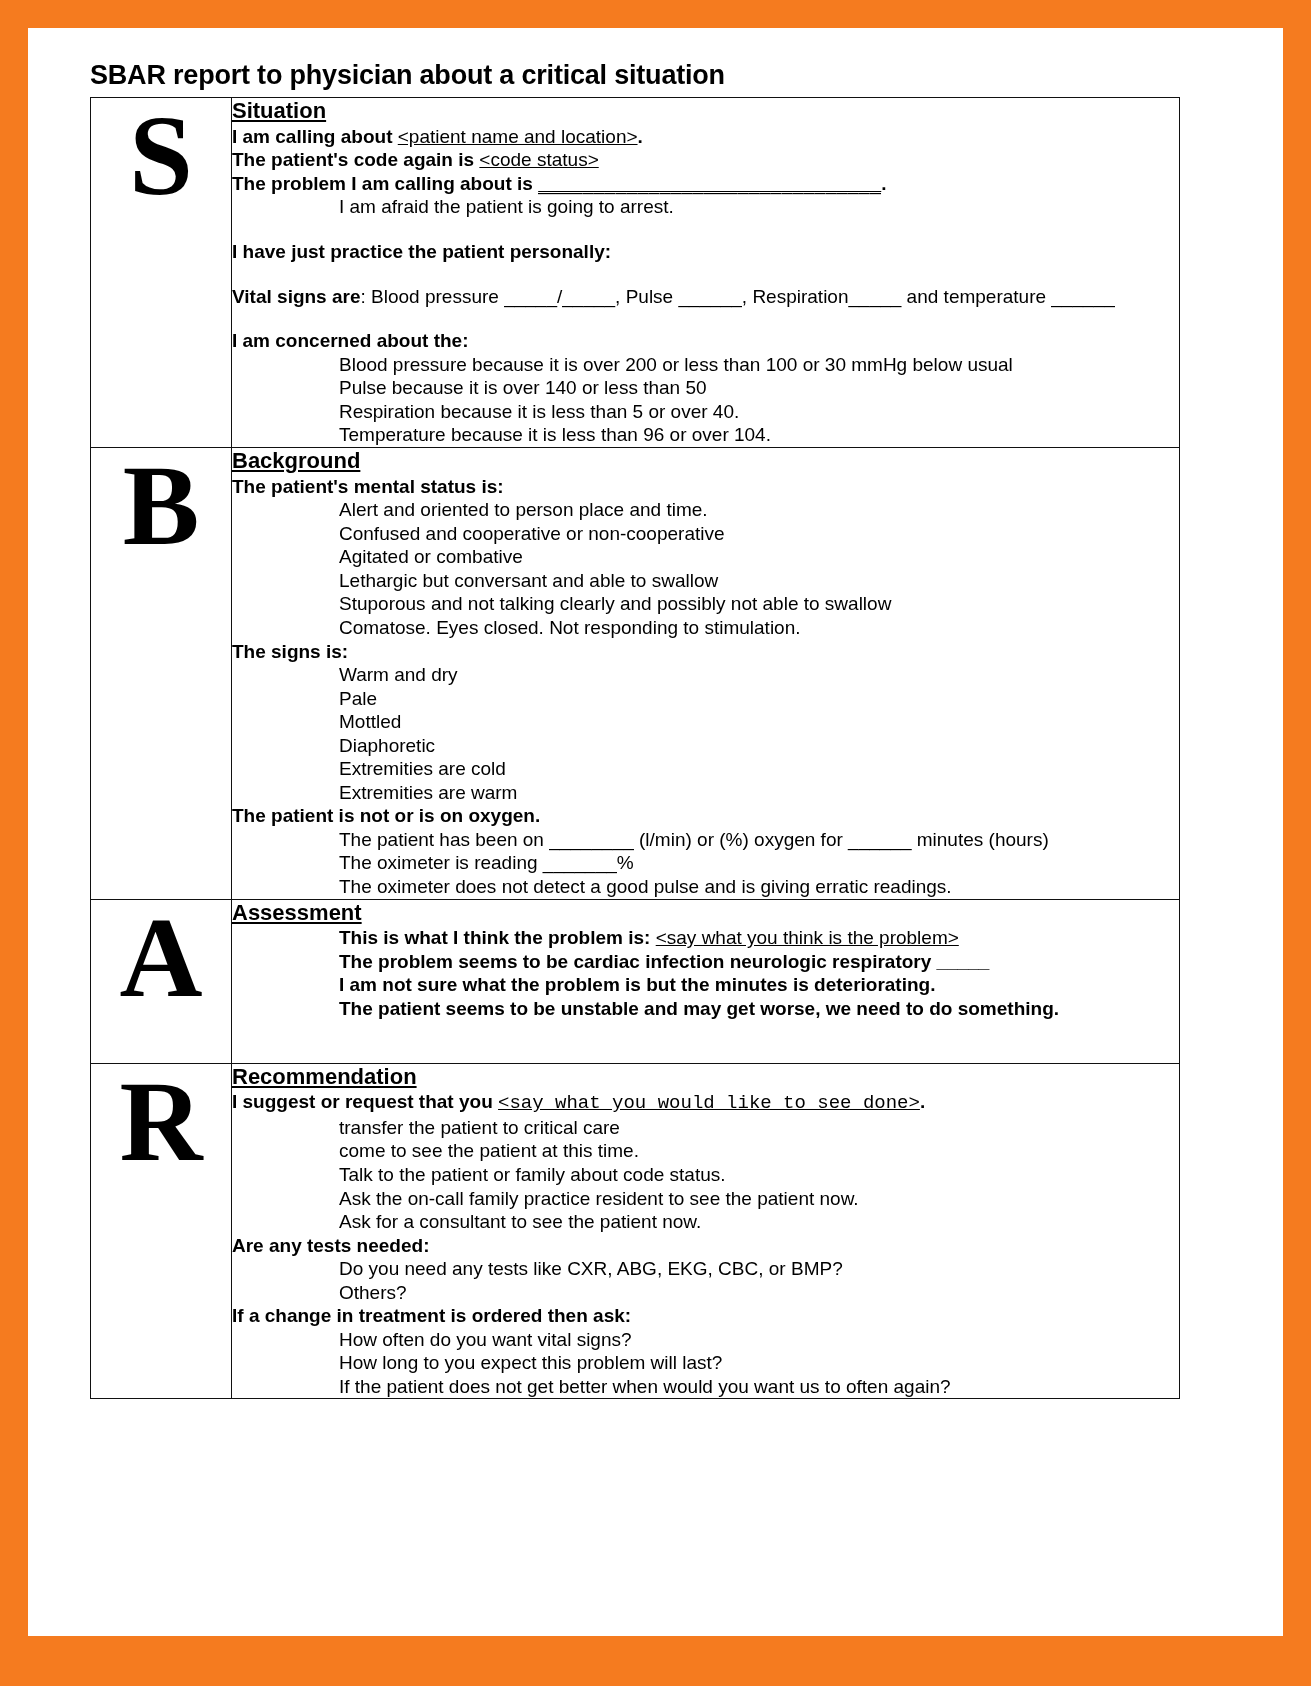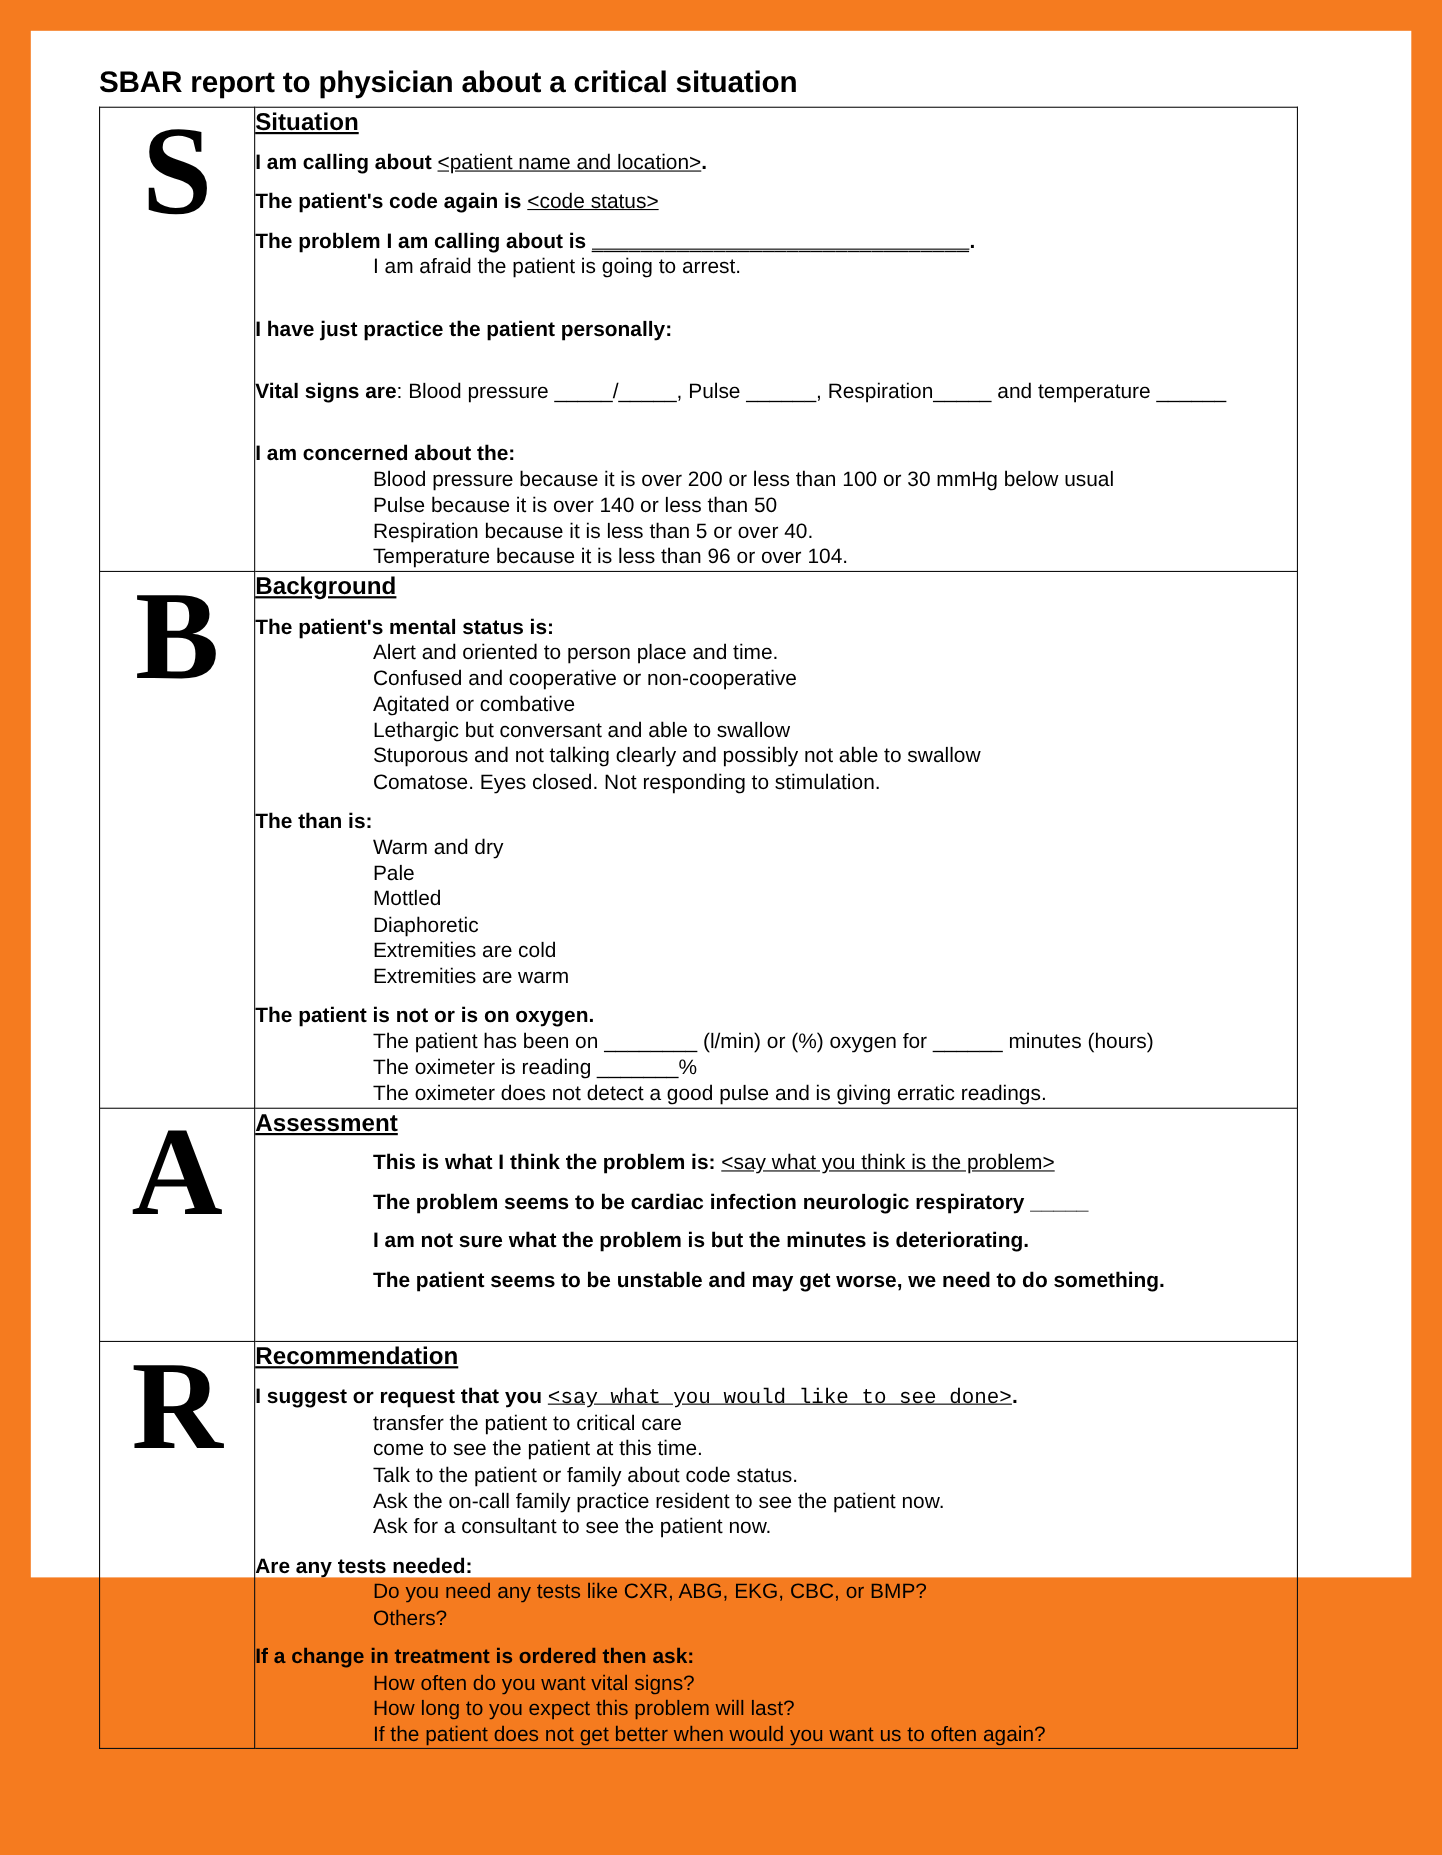--- a/index.html
+++ b/index.html
@@ -11,21 +11,21 @@
     height: 1686px;
     background: #F57B1F;
     font-family: "Liberation Sans", sans-serif;
     overflow: hidden;
   }
   #page {
     position: absolute;
     left: 28px;
     top: 28px;
     width: 1255px;
-    height: 1406px;
+    height: 1608px;
     background: #ffffff;
     box-sizing: border-box;
   }
   #sheet {
     position: absolute;
     left: 32px;
     top: 32px;
     width: 1120px;
   }
   .doc-title {
@@ -70,21 +70,21 @@
     line-height: 1.22;
     margin: 0;
   }
   .ln {
     font-size: 19px;
     line-height: 1.24;
     margin: 0;
     white-space: nowrap;
     color: #000;
   }
-  .ln.b { font-weight: bold; margin-top: 12px; }
+  .ln.b { font-weight: bold; }
   .ln.ind { padding-left: 107px; }
   .ln.spacer { height: 21px; }
   .ul { text-decoration: underline; }
   .blank { text-decoration: underline; letter-spacing: 0.5px; }
 </style>
 </head>
 <body style="background: rgb(245, 123, 31);">
 
 <div id="page" style="background: rgb(255, 255, 255);">
   <div id="sheet">
@@ -119,21 +119,21 @@
             </td>
             <td class="body-cell">
               <div class="sec-head">Background</div>
               <div class="ln b"><span>The patient's mental status is:</span></div>
               <div class="ln ind"><span>Alert and oriented to person place and time.</span></div>
               <div class="ln ind"><span>Confused and   cooperative or   non-cooperative</span></div>
               <div class="ln ind"><span>Agitated or combative</span></div>
               <div class="ln ind"><span>Lethargic but conversant and able to swallow</span></div>
               <div class="ln ind"><span>Stuporous and not talking clearly and possibly not able to swallow</span></div>
               <div class="ln ind"><span>Comatose.  Eyes closed.  Not responding to stimulation.</span></div>
-              <div class="ln b"><span>The than is:</span></div>
+              <div class="ln b"><span>The signs is:</span></div>
               <div class="ln ind"><span>Warm and dry</span></div>
               <div class="ln ind"><span>Pale</span></div>
               <div class="ln ind"><span>Mottled</span></div>
               <div class="ln ind"><span>Diaphoretic</span></div>
               <div class="ln ind"><span>Extremities are cold</span></div>
               <div class="ln ind"><span>Extremities are warm</span></div>
               <div class="ln b"><span>The patient   is not or   is on oxygen.</span></div>
               <div class="ln ind"><span>The patient has been on ________ (l/min) or (%) oxygen for ______ minutes (hours)</span></div>
               <div class="ln ind"><span>The oximeter is reading _______%</span></div>
               <div class="ln ind"><span>The oximeter does not detect a good pulse and is giving erratic readings.</span></div>

